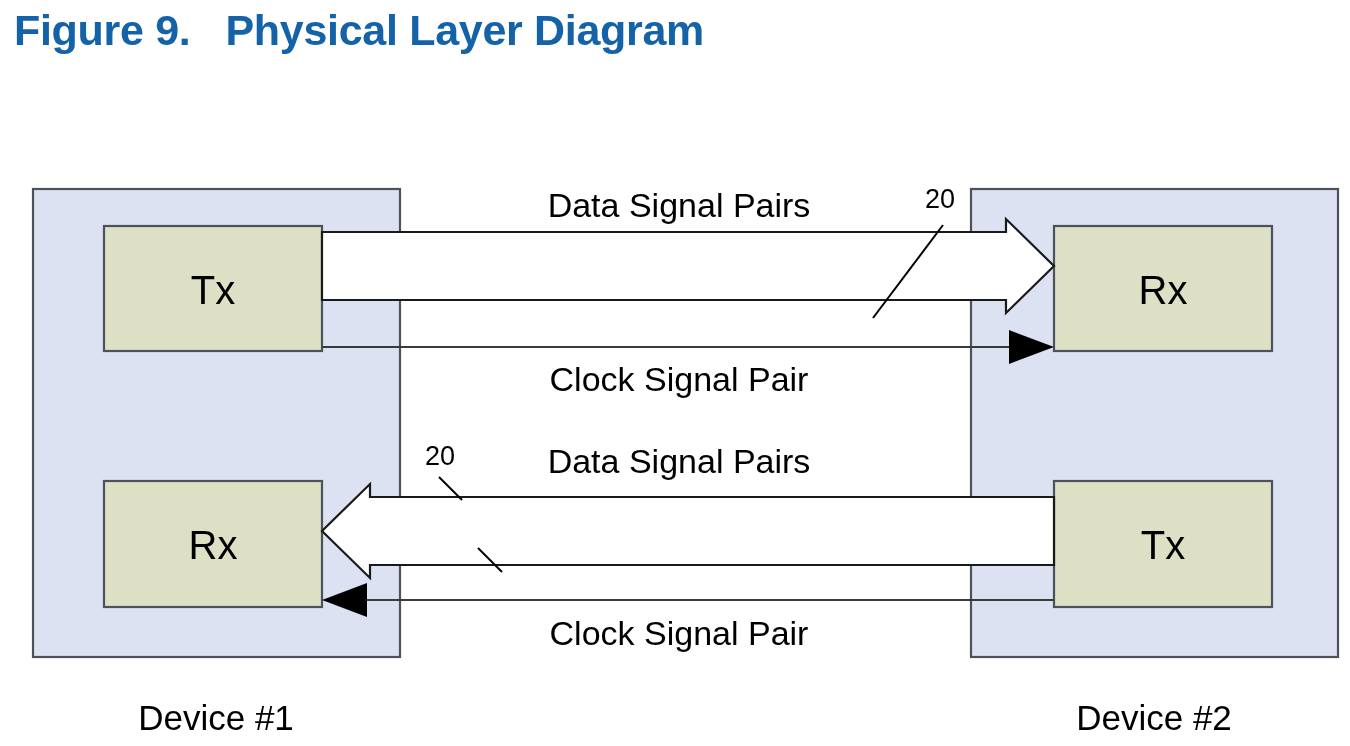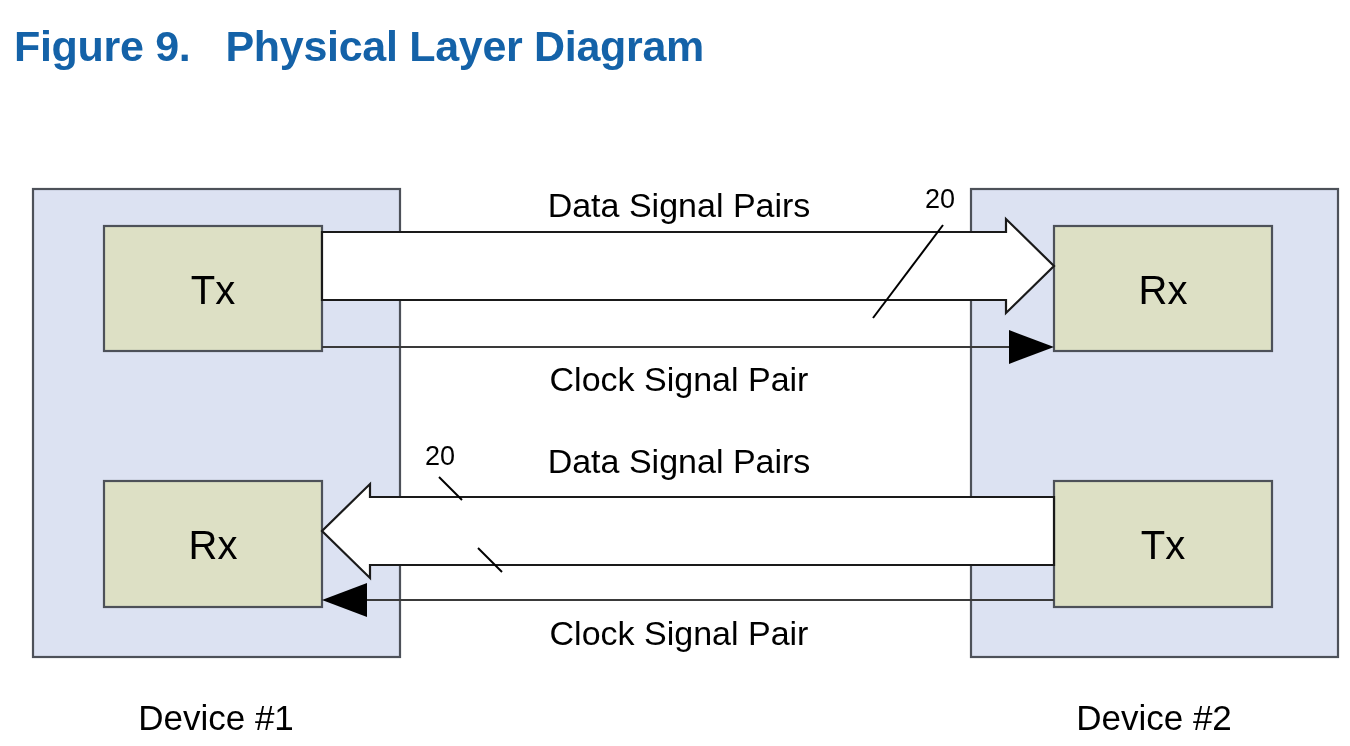--- a/index.html
+++ b/index.html
@@ -10,21 +10,21 @@
   body {
     width: 1350px;
     height: 746px;
     position: relative;
     overflow: hidden;
     font-family: "Liberation Sans", sans-serif;
   }
   #figure-title {
     position: absolute;
     left: 14px;
-    top: 22px;
+    top: 6px;
     font-size: 43px;
     font-weight: bold;
     color: #1462A8;
     letter-spacing: -0.3px;
     white-space: pre;
   }
   #diagram-canvas {
     position: absolute;
     left: 0;
     top: 0;

